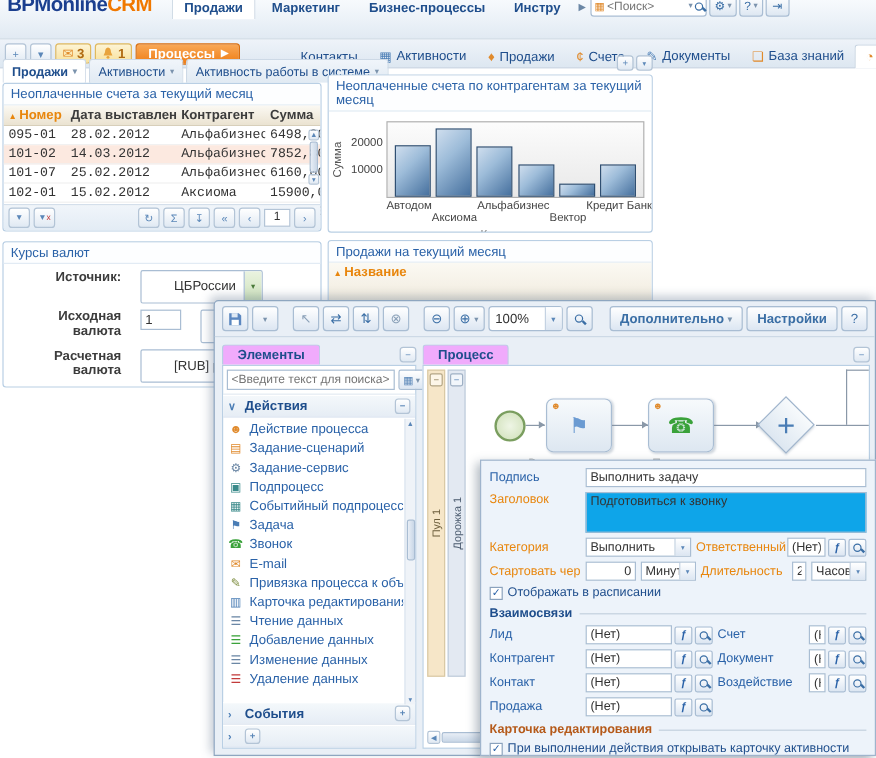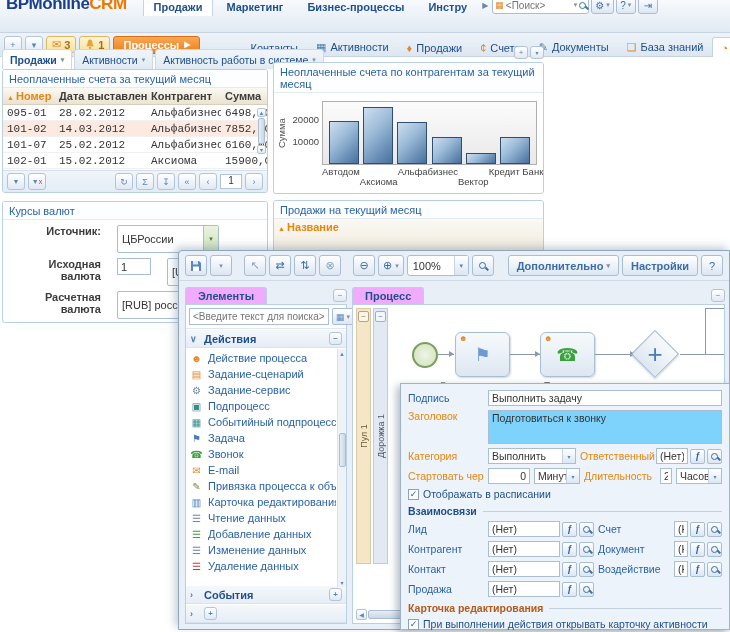--- a/index.html
+++ b/index.html
@@ -69,21 +69,21 @@
   .tscroll .thumb { width:7px; flex:0 0 26px; border:1px solid #a9bdd3; border-radius:2px; background:linear-gradient(90deg,#e8eef6,#c9d7e7); }
   .tfoot { position:absolute; left:0; right:0; bottom:0; height:22px; display:flex; align-items:center; gap:3px;
            background:linear-gradient(#f0f5fa,#e3ecf5); border-top:1px solid #d4dfeb; padding:0 4px; }
   .pagebox { width:22px; height:15px; border:1px solid #b3c4d6; background:#fff; text-align:center; font-size:10px; color:#333; }
   .spacer { flex:1; }
 
   
   .crow { display:flex; align-items:flex-start; margin:5px 6px 0; gap:16px; }
   .clabel { width:92px; text-align:right; font-weight:bold; color:#3c3c3c; flex:0 0 92px; }
   .cinput { border:1px solid #a9bdd3; height:17px; background:#fff; padding:0 3px; font:11px "Liberation Sans",sans-serif; color:#333; }
-  .csel { border:1px solid #a9bdd3; background:#fff; height:28px; display:flex; align-items:center; overflow:hidden; border-radius:2px; }
+  .csel { border:1px solid #a9bdd3; background:#fff; height:28px; display:flex; align-items:center; overflow:hidden; border-radius:2px;padding-left:23px; }
   .csel .txt { padding:0 4px; flex:1; white-space:nowrap; }
   .csel .dd { background:linear-gradient(#eaf3e0,#cde2ba); border-left:1px solid #a9bdd3; width:15px; align-self:stretch;
               display:flex; align-items:center; justify-content:center; color:#4a7a3a; font-size:7px; }
 
   
   .rtools { position:absolute; top:-3px; right:0; display:flex; gap:2px; }
   .chart-body { display:flex; padding:8px 6px 0 2px; }
   .ylab { writing-mode:vertical-rl; transform:rotate(180deg); font-size:9.5px; color:#555; text-align:center; width:12px; }
   .yticks { width:34px; position:relative; height:64px; }
   .yticks span { position:absolute; right:3px; font-size:9.5px; color:#444; }
@@ -171,21 +171,21 @@
 
   
   .dialog { position:absolute; left:400px; top:383px; width:330px; height:247px; z-index:30;
             background:#edf3fa; border:1px solid #9fb4cc; box-shadow:-3px 3px 8px rgba(60,80,100,.4);
             display:flex; flex-direction:column; padding:6px 7px 0; font-size:10.5px; }
   .frow { display:flex; align-items:center; margin-bottom:4px; gap:4px; }
   .flab { width:76px; flex:0 0 76px; color:#e8860d; white-space:nowrap; overflow:hidden; }
   .flab.blue { color:#2a62a8; }
   .finput { flex:1; height:16px; border:1px solid #a9bdd3; background:#fff; padding:0 3px;
             font:10.5px "Liberation Sans",sans-serif; color:#333; min-width:0; }
-  .ftext { flex:1; height:34px; border:1px solid #a9bdd3; background:#7dd3fc; padding:1px 3px; resize:none;
+  .ftext { flex:1; height:34px; border:1px solid #a9bdd3; background:#0ea5e9; padding:1px 3px; resize:none;
            font:10.5px "Liberation Sans",sans-serif; color:#333; }
   .fsel { border:1px solid #a9bdd3; background:#fff; height:16px; display:flex; align-items:center; min-width:0; }
   .fsel .txt { flex:1; padding:0 3px; white-space:nowrap; overflow:hidden; }
   .fsel .dd { width:13px; align-self:stretch; border-left:1px solid #c4d2e2; display:flex; align-items:center;
               justify-content:center; color:#5b87b8; font-size:6px; background:linear-gradient(#fff,#dce6f2); }
   .fico { width:15px; height:15px; flex:0 0 15px; border:1px solid #a9bdd3; border-radius:2px;
           background:linear-gradient(#fff,#dce6f2); display:flex; align-items:center; justify-content:center;
           color:#2a62a8; font-size:9px; }
   .fn { font-style:italic; font-weight:bold; }
   .w88 { width:88px; flex:0 0 88px; } .w42 { width:42px; flex:0 0 42px; text-align:right; } .w46 { width:46px; flex:0 0 46px; }

